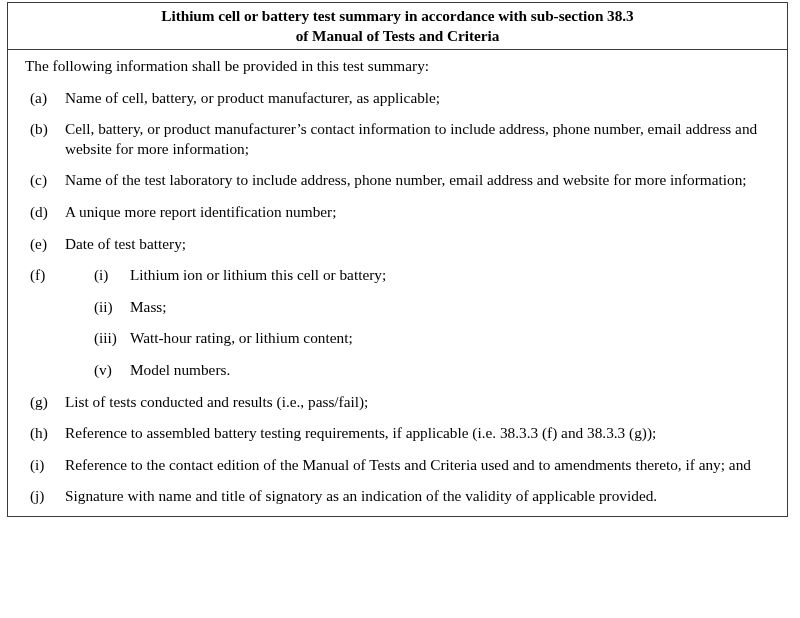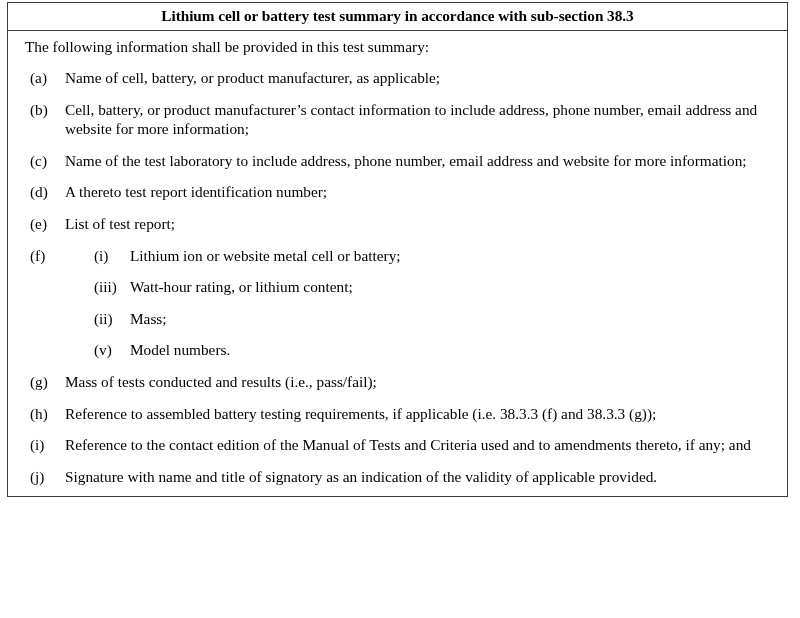--- a/index.html
+++ b/index.html
@@ -113,20 +113,21 @@
   }
 </style>
 </head>
 <body>
 
 <div class="page">
   <div class="summary-table">
 
     <div class="table-title">
       <span class="tline">Lithium cell or battery test summary in accordance with sub-section 38.3</span>
+      <span class="tline">of Manual of Tests and Criteria</span>
     </div>
 
     <div class="table-body">
 
       <p class="intro">The following information shall be provided in this test summary:</p>
 
       <ul class="list">
 
         <li class="item">
           <span class="marker">(a)</span>
@@ -138,54 +139,54 @@
           <span class="text">Cell, battery, or product manufacturer’s contact information to include address, phone number, email address and website for more information;</span>
         </li>
 
         <li class="item">
           <span class="marker">(c)</span>
           <span class="text">Name of the test laboratory to include address, phone number, email address and website for more information;</span>
         </li>
 
         <li class="item">
           <span class="marker">(d)</span>
-          <span class="text">A thereto test report identification number;</span>
+          <span class="text">A unique more report identification number;</span>
         </li>
 
         <li class="item">
           <span class="marker">(e)</span>
-          <span class="text">List of test report;</span>
+          <span class="text">Date of test battery;</span>
         </li>
 
         <li class="item has-sub">
           <span class="marker">(f)</span>
 
           <ul class="sublist">
             <li class="subitem">
               <span class="marker">(i)</span>
-              <span class="text">Lithium ion or website metal cell or battery;</span>
+              <span class="text">Lithium ion or lithium this cell or battery;</span>
+            </li>
+            <li class="subitem">
+              <span class="marker">(ii)</span>
+              <span class="text">Mass;</span>
             </li>
             <li class="subitem">
               <span class="marker">(iii)</span>
               <span class="text">Watt-hour rating, or lithium content;</span>
             </li>
             <li class="subitem">
-              <span class="marker">(ii)</span>
-              <span class="text">Mass;</span>
-            </li>
-            <li class="subitem">
               <span class="marker">(v)</span>
               <span class="text">Model numbers.</span>
             </li>
           </ul>
         </li>
 
         <li class="item">
           <span class="marker">(g)</span>
-          <span class="text">Mass of tests conducted and results (i.e., pass/fail);</span>
+          <span class="text">List of tests conducted and results (i.e., pass/fail);</span>
         </li>
 
         <li class="item">
           <span class="marker">(h)</span>
           <span class="text">Reference to assembled battery testing requirements, if applicable (i.e. 38.3.3 (f) and 38.3.3 (g));</span>
         </li>
 
         <li class="item">
           <span class="marker">(i)</span>
           <span class="text">Reference to the contact edition of the Manual of Tests and Criteria used and to amendments thereto, if any; and</span>

